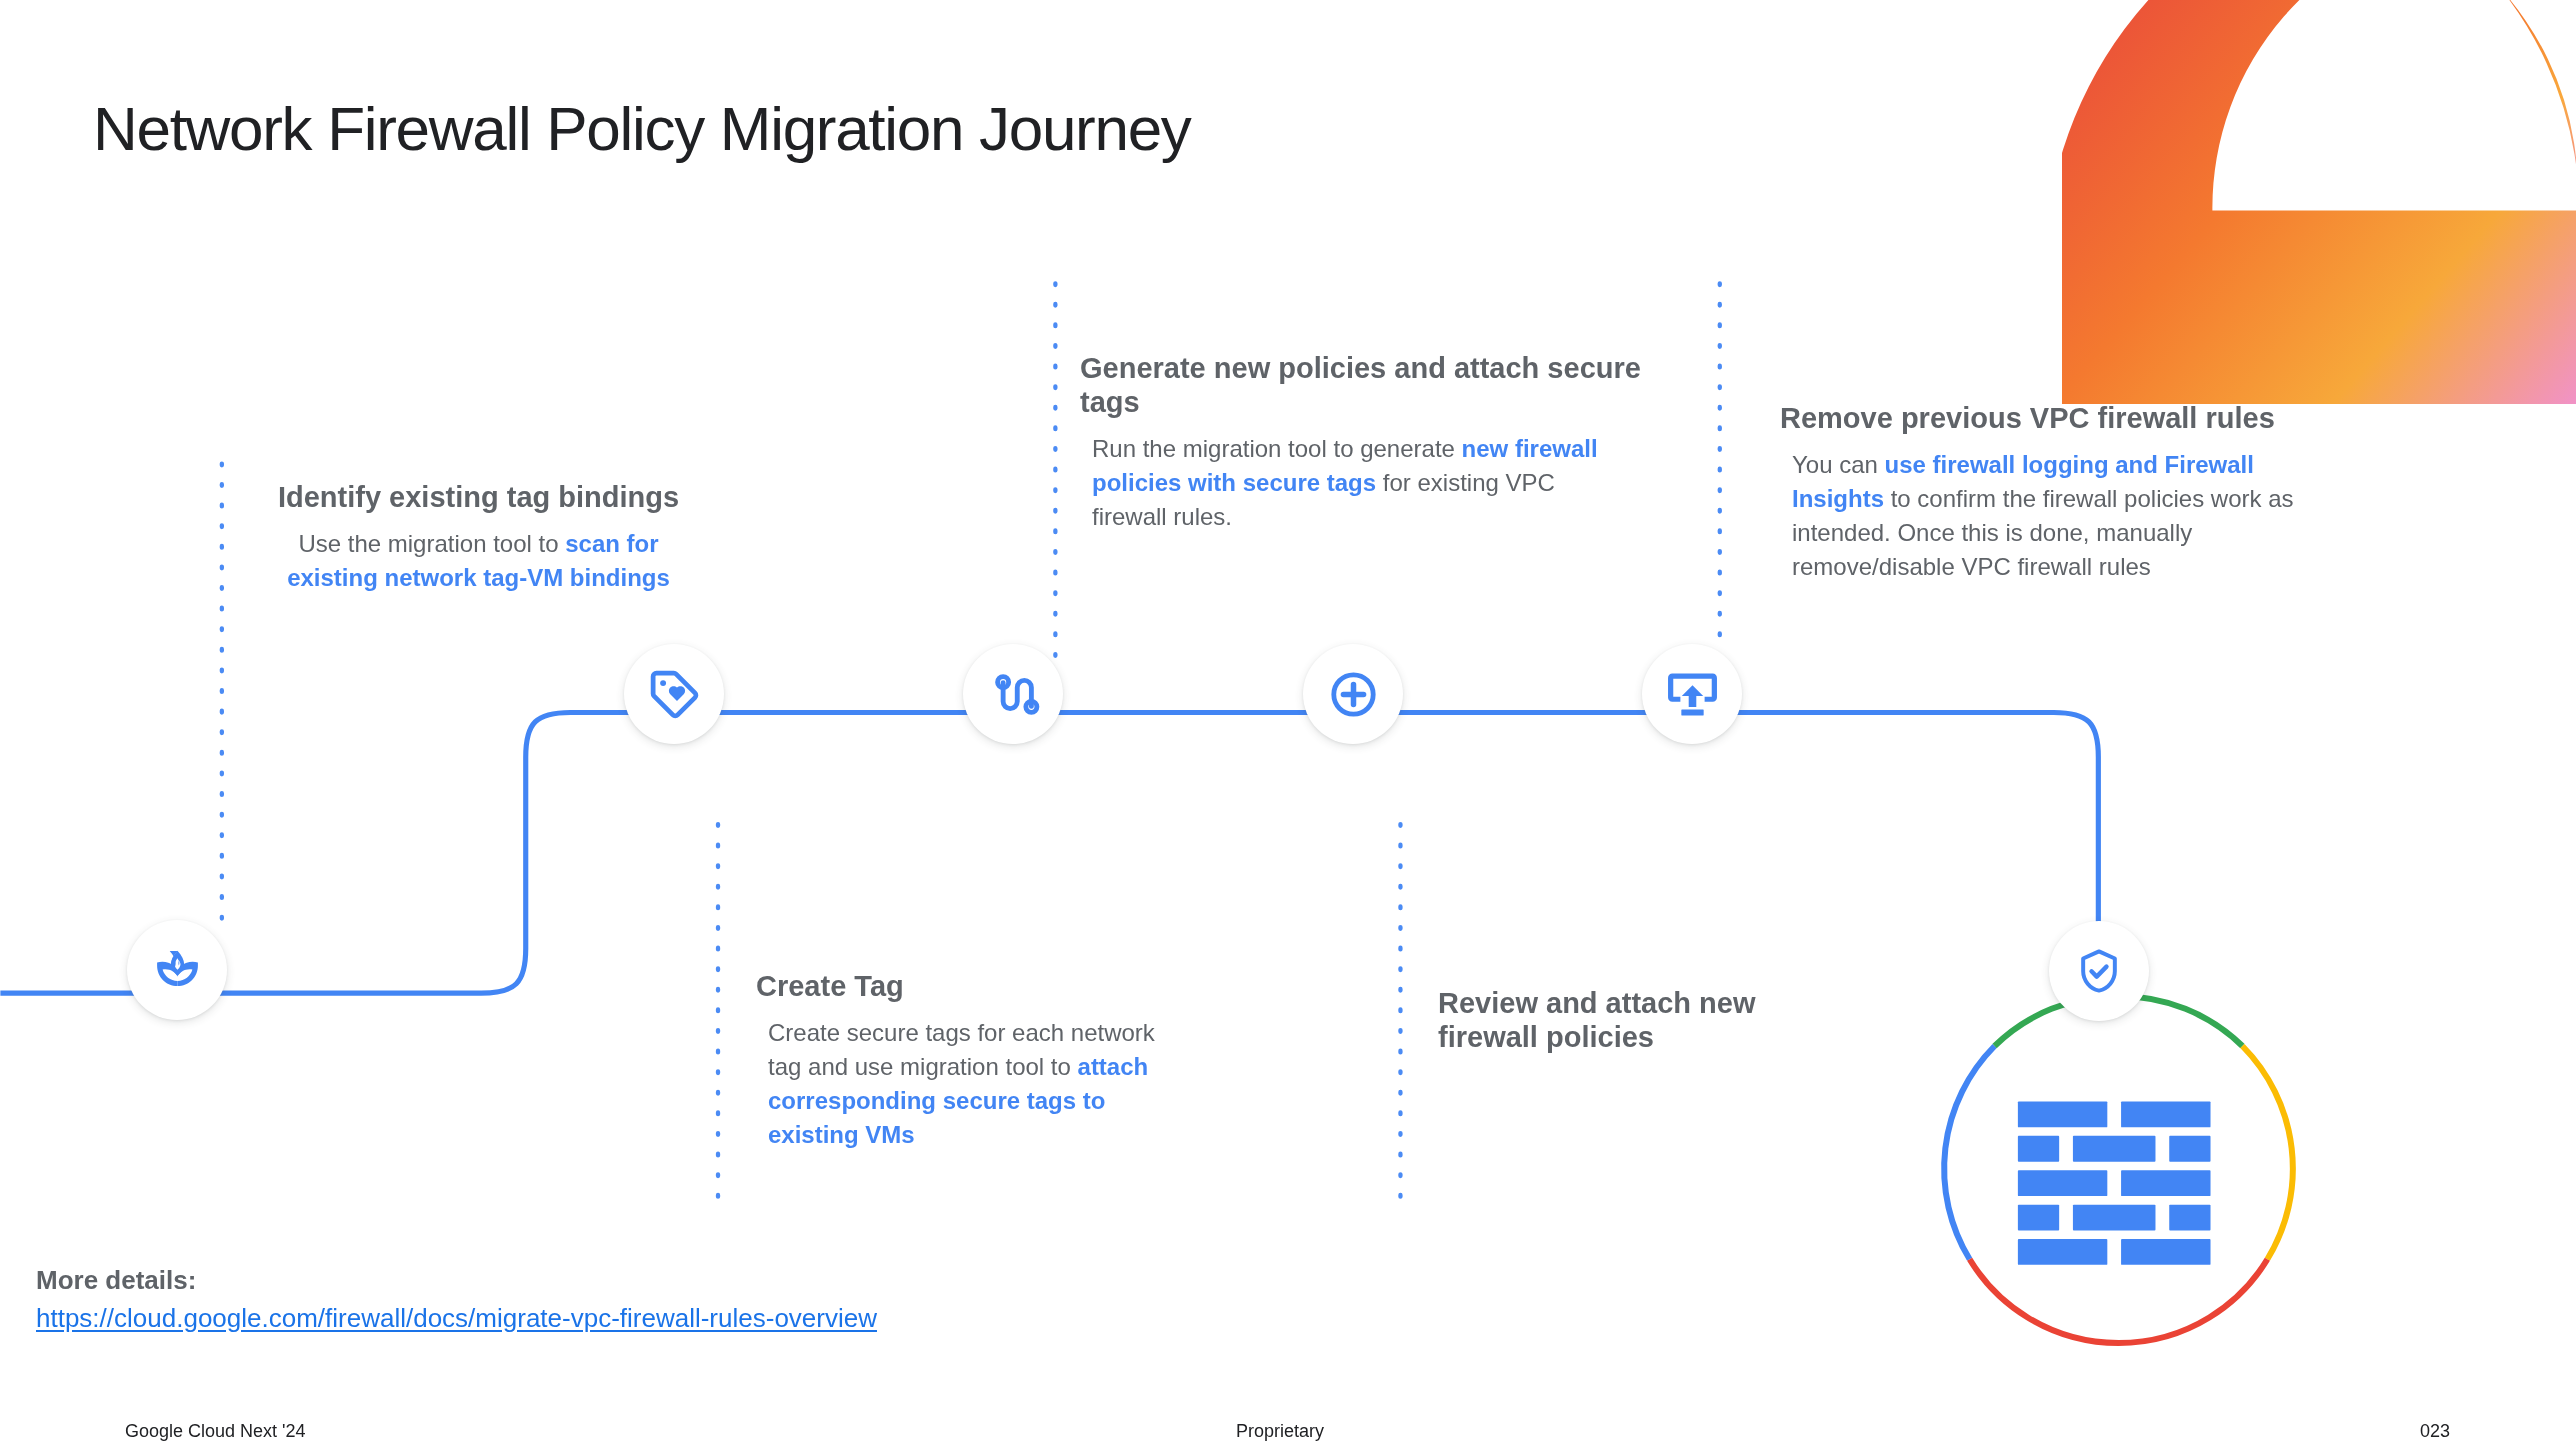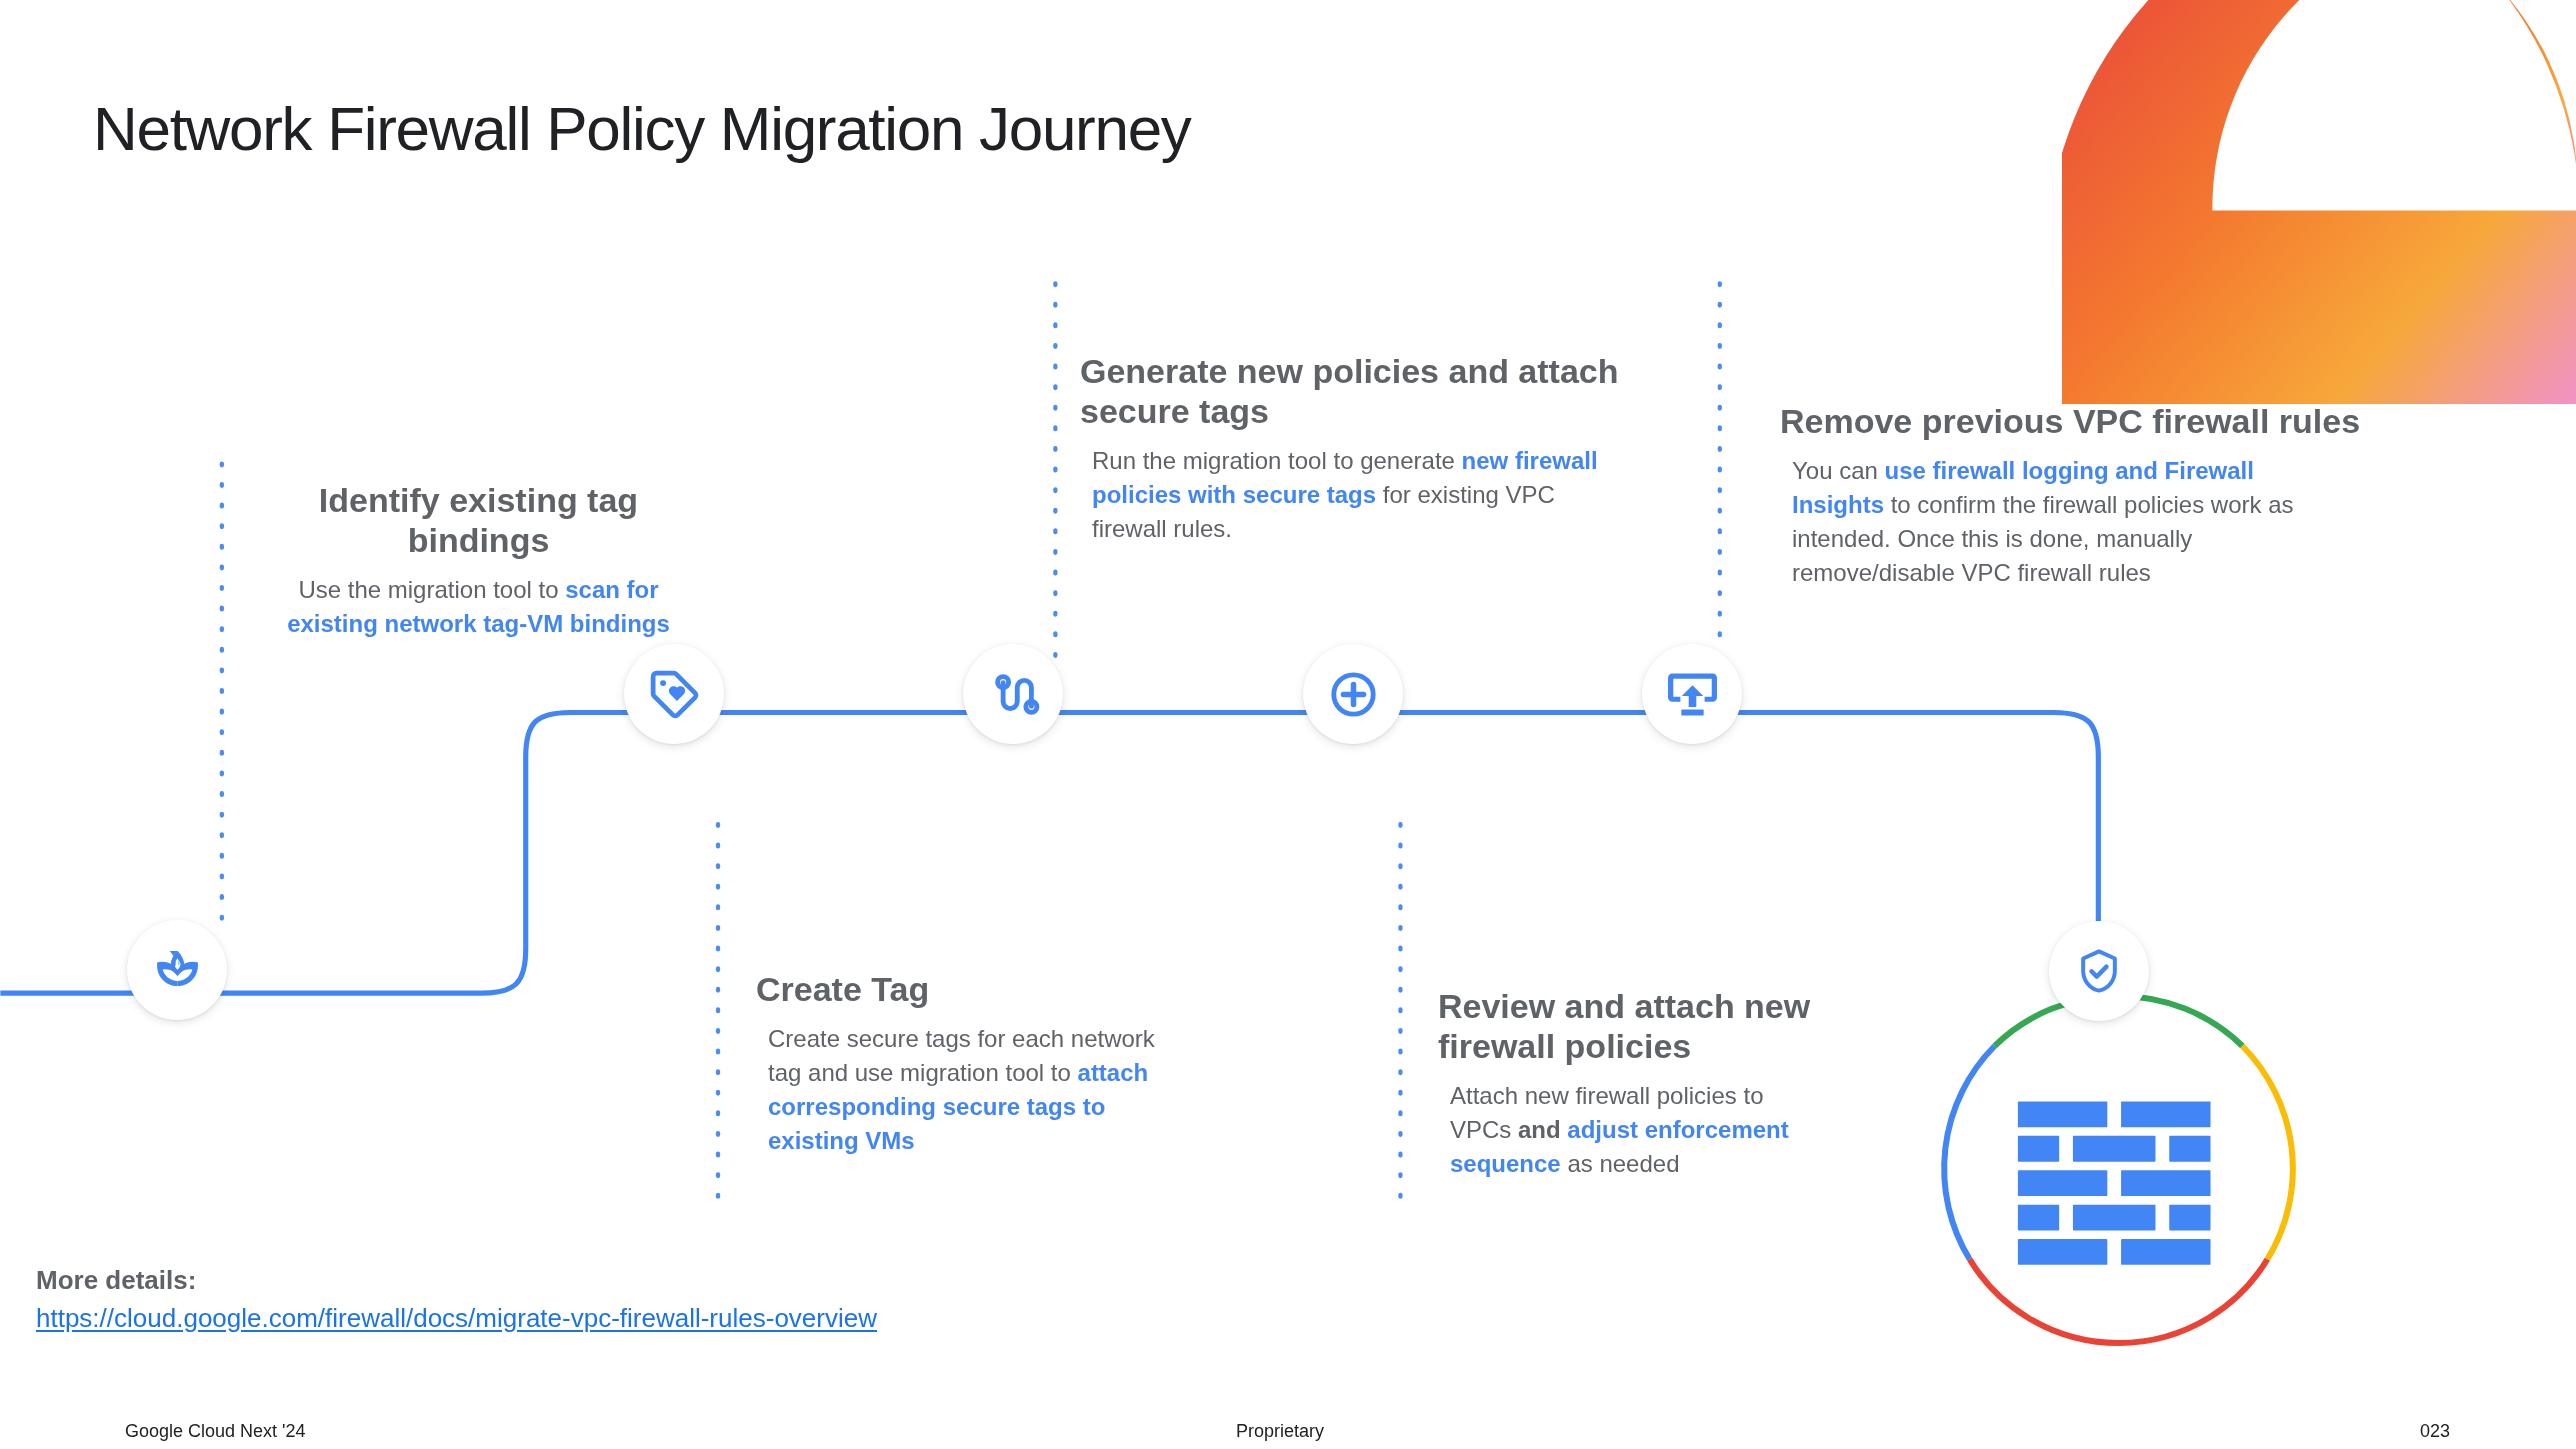--- a/index.html
+++ b/index.html
@@ -27,21 +27,21 @@
   .node{
     position:absolute;border-radius:50%;background:#ffffff;
     box-shadow:0 2.6px 8.6px rgba(60,64,67,.14), 0 0.9px 2.6px rgba(60,64,67,.10);
     display:flex;align-items:center;justify-content:center;
   }
   .node svg{display:block;}
 
   
   .block{position:absolute;}
   .block .hd{
-    font-size:34px;font-weight:700;line-height:1.17;color:#5f6368;
+    font-size:29px;font-weight:700;line-height:1.17;color:#5f6368;
     margin:0 0 3.4px 0;
   }
   .block .bd{
     font-size:24px;font-weight:400;line-height:1.42;color:#5f6368;margin:12px;
   }
   .block .bd b{font-weight:700;color:#5f6368;}
   .hl{color:#4285f4;font-weight:700;}
 
   
   .more-label{
@@ -238,21 +238,20 @@
     <p class="bd"><span>You can </span><span class="hl">use firewall logging and Firewall Insights</span><span> to confirm the firewall policies work as intended. Once this is done, manually remove/disable VPC firewall rules</span></p>
   </div>
 
   <div class="block" style="left:756px;top:970px;width:438px;">
     <p class="hd">Create Tag</p>
     <p class="bd"><span>Create secure tags for each network tag and use migration tool to </span><span class="hl">attach corresponding secure tags to existing VMs</span></p>
   </div>
 
   <div class="block" style="left:1438px;top:987px;width:395px;">
     <p class="hd">Review and attach new firewall policies</p>
-    <p class="bd"><span>Attach new firewall policies to VPCs </span><b>and </b><span class="hl">adjust enforcement sequence</span><span> as needed</span></p>
   </div>
 
   <div class="more-label">More details:</div>
   <a class="more-url" href="#">https://cloud.google.com/firewall/docs/migrate-vpc-firewall-rules-overview</a>
 
   <div class="foot foot-left">Google Cloud Next '24</div>
   <div class="foot foot-mid">Proprietary</div>
   <div class="foot foot-right">023</div>
 
 </div>

